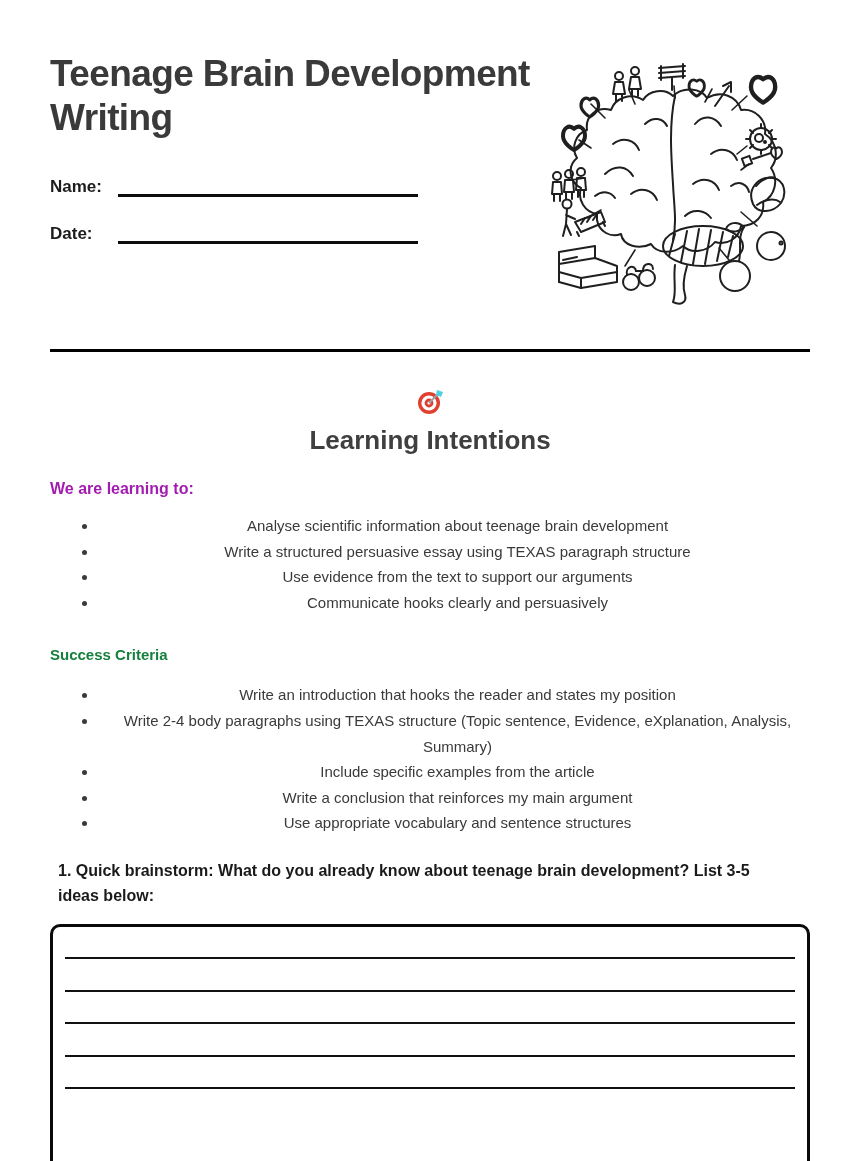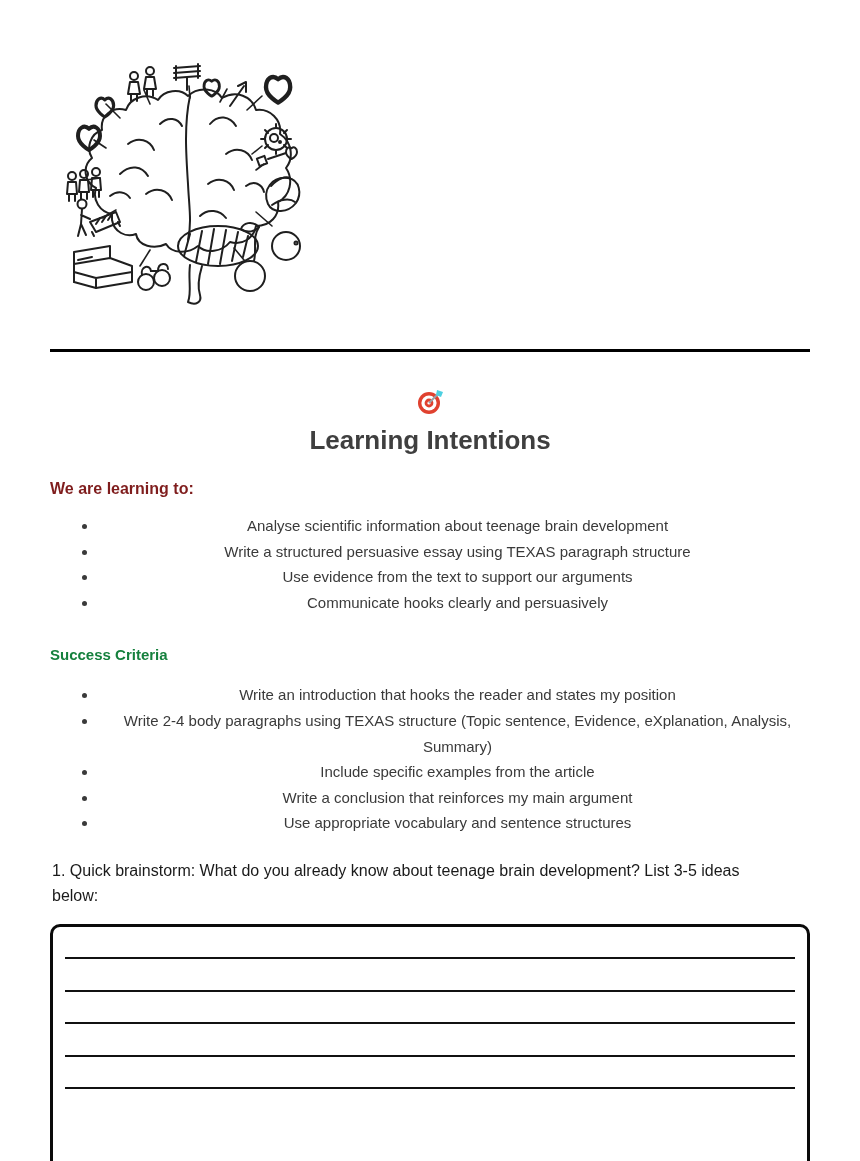--- a/index.html
+++ b/index.html
@@ -39,50 +39,63 @@
     margin: 36px 0 0 0;
     font-size: 26px; line-height: 30px; font-weight: 700; color: #3f3f3f; flex-direction: column;
   }
   .section-heading .h-icon { flex: 0 0 auto; width: 27px; height: 27px; }
   .sub-heading {
     margin: 28px 0 0 0;
     font-size: 15px; line-height: 24px; font-weight: 700; color: #15803d;
   }
   .lead {
     margin: 24px 0 0 0;
-    font-size: 16px; font-weight: 700; color: #7f1d1d; line-height: 19px;
+    font-size: 16px; font-weight: 700; color: #a21caf; line-height: 19px;
   }
   ul.bullets { margin: 15px 0 0 0; padding: 0 0 0 48px; text-align: center; }
   ul.bullets li {
     font-size: 15px; line-height: 25.6px; color: #3a3a3a;
     padding-left: 7px;
   }
   .prompt {
-    margin: 22px 0 0 2px; max-width: 720px;
-    font-size: 16px; font-weight: 400; color: #1a1a1a; line-height: 25.5px;
+    margin: 22px 0 0 8px; max-width: 720px;
+    font-size: 16px; font-weight: 700; color: #1a1a1a; line-height: 25.5px;
   }
 
   
   .answer-box {
     margin-top: 15px;
     border: 3px solid #0a0a0a; border-radius: 10px;
     padding: 0 12px; height: 310px;
     overflow: hidden;
   }
   .write-line { height: 32.5px; border-bottom: 2px solid #111; }
 
   svg .doodle { fill: none; stroke: #1f1f1f; stroke-width: 2; stroke-linecap: round; stroke-linejoin: round; }
   svg .doodle-thin { fill: none; stroke: #1f1f1f; stroke-width: 1.6; stroke-linecap: round; }
 </style>
 </head>
 <body>
 
 <div class="page">
 
   <div class="header">
+    <div class="header-left">
+      <h1 class="doc-title">Teenage Brain Development Writing</h1>
+
+      <div class="field-row">
+        <span class="field-label">Name:</span>
+        <span class="field-line"></span>
+      </div>
+
+      <div class="field-row">
+        <span class="field-label">Date:</span>
+        <span class="field-line"></span>
+      </div>
+    </div>
 
     <div class="header-right">
       <svg width="275" height="255" viewBox="0 0 275 255">
 
         <g class="doodle-thin">
           <path d="M70,64 L56,50"></path>
             <path d="M100,50 L94,36"></path>
             <path d="M140,44 L139,32"></path>
           <path d="M170,48 L177,35"></path>
             <path d="M197,56 L212,42"></path>

